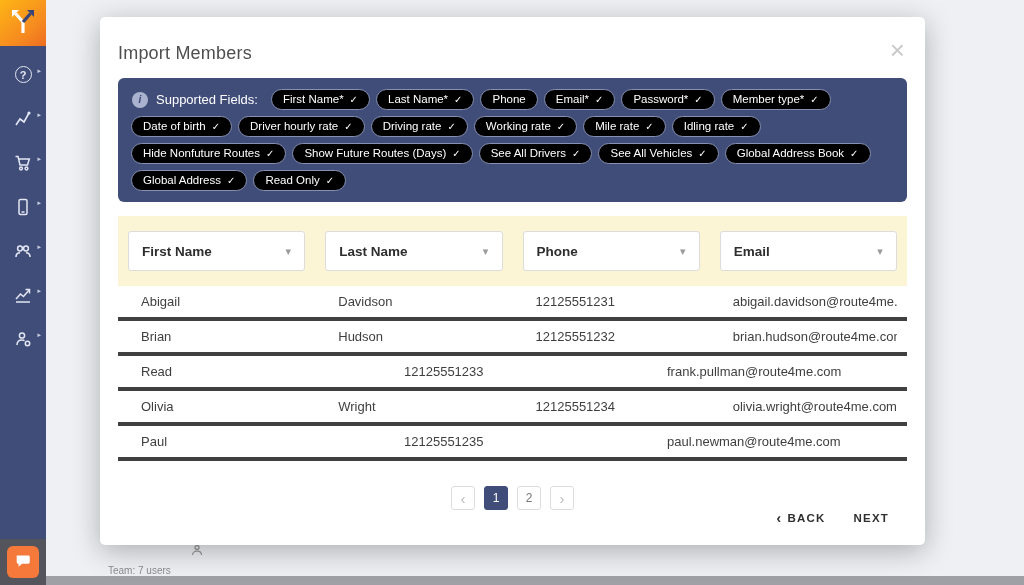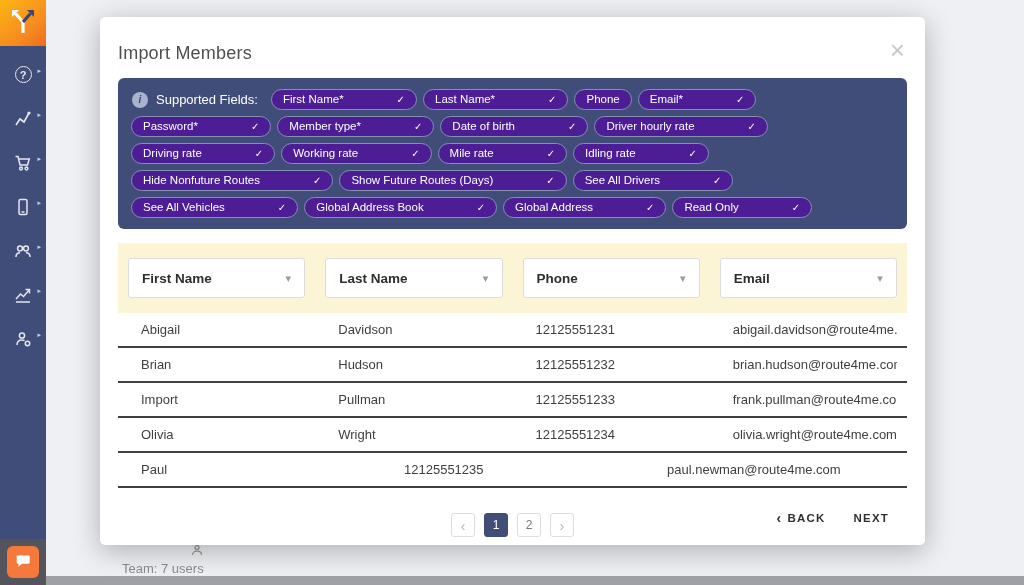--- a/index.html
+++ b/index.html
@@ -6,21 +6,21 @@
   html,body { width:1024px; height:585px; }
   body {
     position: relative;
     overflow: hidden;
     background: #eef0f4;
     font-family: "Liberation Sans", "DejaVu Sans", sans-serif;
   }
 
   
   .bottom-band { position:absolute; left:46px; right:0; bottom:0; height:9px; background:#9ea0a6; }
-  .backdrop-team { position:absolute; left:122px; bottom:9px; font-size:13px; color:#8b8b8b; }
+  .backdrop-team { position:absolute; left:108px; bottom:9px; font-size:10px; color:#8b8b8b; }
   .team-mini-icon { position:absolute; left:191px; bottom:25px; color:#9a9a9a; }
 
   
   .sidebar { position:absolute; left:0; top:0; width:46px; height:585px; background:#414d79; z-index:5; }
   .sidebar-bottom { position:absolute; left:0; bottom:0; width:46px; height:46px; background:#54555c; }
   .logo {
     width:46px; height:46px; cursor:pointer;
     background: linear-gradient(140deg,#fdb515 0%, #f68b1f 65%, #ee6c21 100%);
     display:flex; align-items:center; justify-content:center;
   }
@@ -55,39 +55,39 @@
     padding:8px 10px; display:flex; flex-wrap:wrap; align-items:center;
   }
   .fields-label-group { display:flex; align-items:center; margin:3px 10px 3px 4px; color:#fff; font-size:13px; white-space:nowrap; }
   .info-circle {
     width:16px; height:16px; border-radius:50%; background:#a9b2ce; color:#3c4871;
     font-size:10px; font-weight:bold; font-style:italic;
     display:flex; align-items:center; justify-content:center; margin-right:8px; flex:none;
   }
   .chip {
     display:inline-flex; align-items:center; margin:3px; padding:3px 11px 4px;
-    border:1px solid #8690b1; border-radius:12px; background:#4c1d95;
-    color:#fff; font-size:11.5px; white-space:nowrap; cursor:pointer;gap:47px;
+    border:1px solid #8690b1; border-radius:12px; background:#000000;
+    color:#fff; font-size:11.5px; white-space:nowrap; cursor:pointer;
   }
   .chip-check { margin-left:6px; font-size:10px; }
 
   
   .mapping-bar { margin:14px 18px 0; background:#fbf5d6; padding:15px 10px; display:flex; gap:20px; }
   .select-box {
     flex:1; height:40px; background:#fff; border:1px solid #dcdcdc; border-radius:3px;
     display:flex; align-items:center; justify-content:space-between;
     padding-left:13px; font-size:13.5px; font-weight:bold; color:#2e2e2e; cursor:pointer;
   }
   .select-caret { width:32px; align-self:stretch; display:flex; align-items:center; justify-content:center; color:#9a9a9a; font-size:11px; }
 
   
   .table { margin:0 18px; }
   .trow {
     display:flex; gap:20px; padding:0 10px; height:35px; align-items:center;
-    border-bottom:2px solid #404040; font-size:13px; color:#3f3f3f; cursor:pointer;
+    border-bottom:4px solid #404040; font-size:13px; color:#3f3f3f; cursor:pointer;
   }
   .tcell { flex:1; padding-left:13px; white-space:nowrap; overflow:hidden; }
 
   
   .pagination { display:flex; justify-content:center; align-items:center; gap:9px; margin-top:25px; }
   .page-btn {
     min-width:24px; height:24px; padding:0 7px; border:1px solid #ddd; border-radius:3px;
     background:#fff; color:#777; font-size:12px; font-family:inherit;
     display:flex; align-items:center; justify-content:center; cursor:pointer;
   }
@@ -339,22 +339,21 @@
   </div>
 
   <div class="trow">
     <div class="tcell">Brian</div>
     <div class="tcell">Hudson</div>
     <div class="tcell">12125551232</div>
     <div class="tcell">brian.hudson@route4me.com</div>
   </div>
 
   <div class="trow">
-    <div class="tcell">Import</div>
-    <div class="tcell">Pullman</div>
+    <div class="tcell">Read</div>
     <div class="tcell">12125551233</div>
     <div class="tcell">frank.pullman@route4me.com</div>
   </div>
 
   <div class="trow">
     <div class="tcell">Olivia</div>
     <div class="tcell">Wright</div>
     <div class="tcell">12125551234</div>
     <div class="tcell">olivia.wright@route4me.com</div>
   </div>

